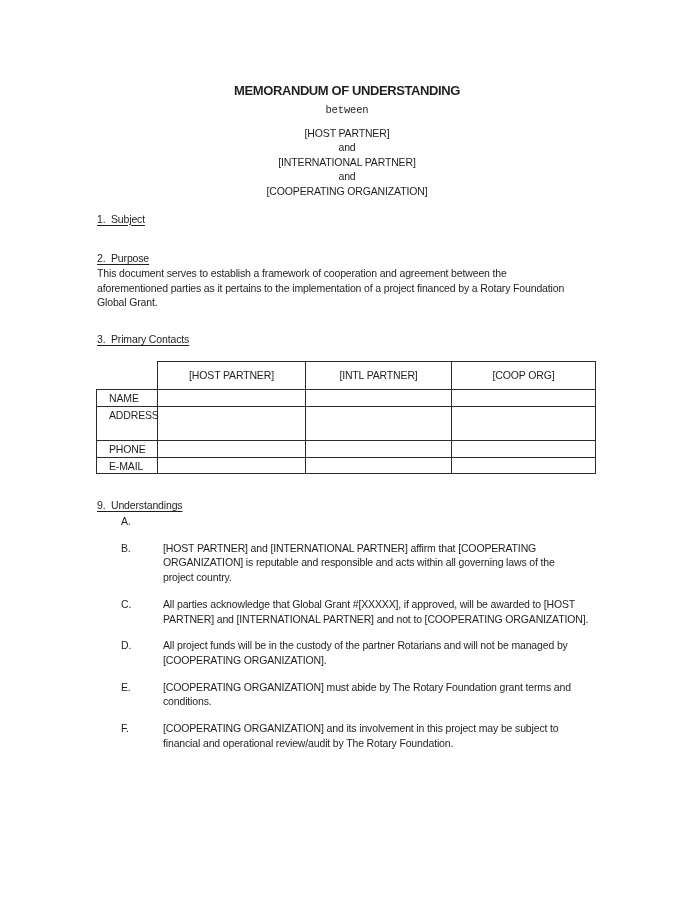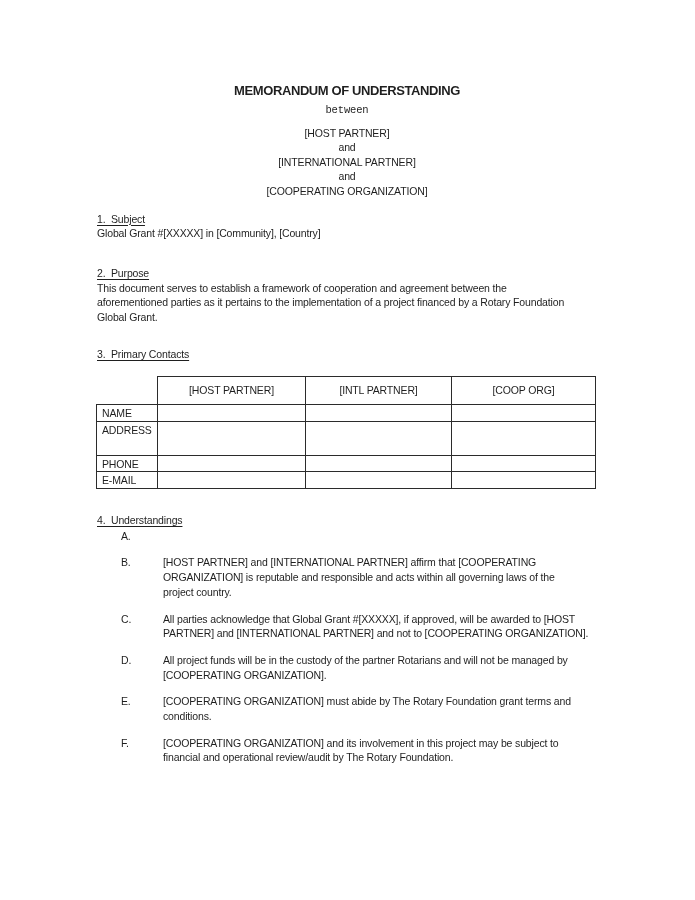--- a/index.html
+++ b/index.html
@@ -63,21 +63,21 @@
     letter-spacing: -0.15px;
   }
   table.contacts td.ghost { border: none; }
   table.contacts th {
     font-weight: normal;
     text-align: center;
     vertical-align: middle;
     height: 27px;
   }
   table.contacts td.rowlabel {
-    padding: 1px 0 0 5px;
+    padding: 1px 0 0 12px;
     vertical-align: top;
     text-align: left;
   }
   tr.r-name  td { height: 15px; }
   tr.r-addr  td { height: 32px; margin-left: 32px; }
   tr.r-phone td { height: 14px; }
   tr.r-email td { height: 14px; }
 
   .items { margin-top: 1px; }
   .item {
@@ -107,21 +107,20 @@
         <div class="party-line">[HOST PARTNER]</div>
         <div class="party-line">and</div>
         <div class="party-line">[INTERNATIONAL PARTNER]</div>
         <div class="party-line">and</div>
         <div class="party-line">[COOPERATING ORGANIZATION]</div>
       </div>
     </div>
 
     <div class="sec-subject">
       <div class="heading">1.  Subject</div>
-      <div class="sec-body">Global Grant #[XXXXX] in [Community], [Country]</div>
     </div>
 
     <div class="sec-purpose">
       <div class="heading">2.  Purpose</div>
       <div class="sec-body">This document serves to establish a framework of cooperation and agreement between the
 aforementioned parties as it pertains to the implementation of a project financed by a Rotary Foundation
 Global Grant.</div>
     </div>
 
     <div class="sec-contacts">
@@ -163,21 +162,21 @@
           <td class="rowlabel">E-MAIL</td>
           <td></td>
           <td></td>
           <td></td>
         </tr>
       </tbody>
         </table>
     </div>
 
     <div class="sec-underst">
-      <div class="heading">4.  Understandings</div>
+      <div class="heading">9.  Understandings</div>
       <div class="items">
 
         <div class="item">
           <span class="item-letter">A.</span>
         </div>
 
         <div class="item">
           <span class="item-letter">B.</span>
           <span class="item-text">[HOST PARTNER] and [INTERNATIONAL PARTNER] affirm that [COOPERATING
 ORGANIZATION] is reputable and responsible and acts within all governing laws of the

